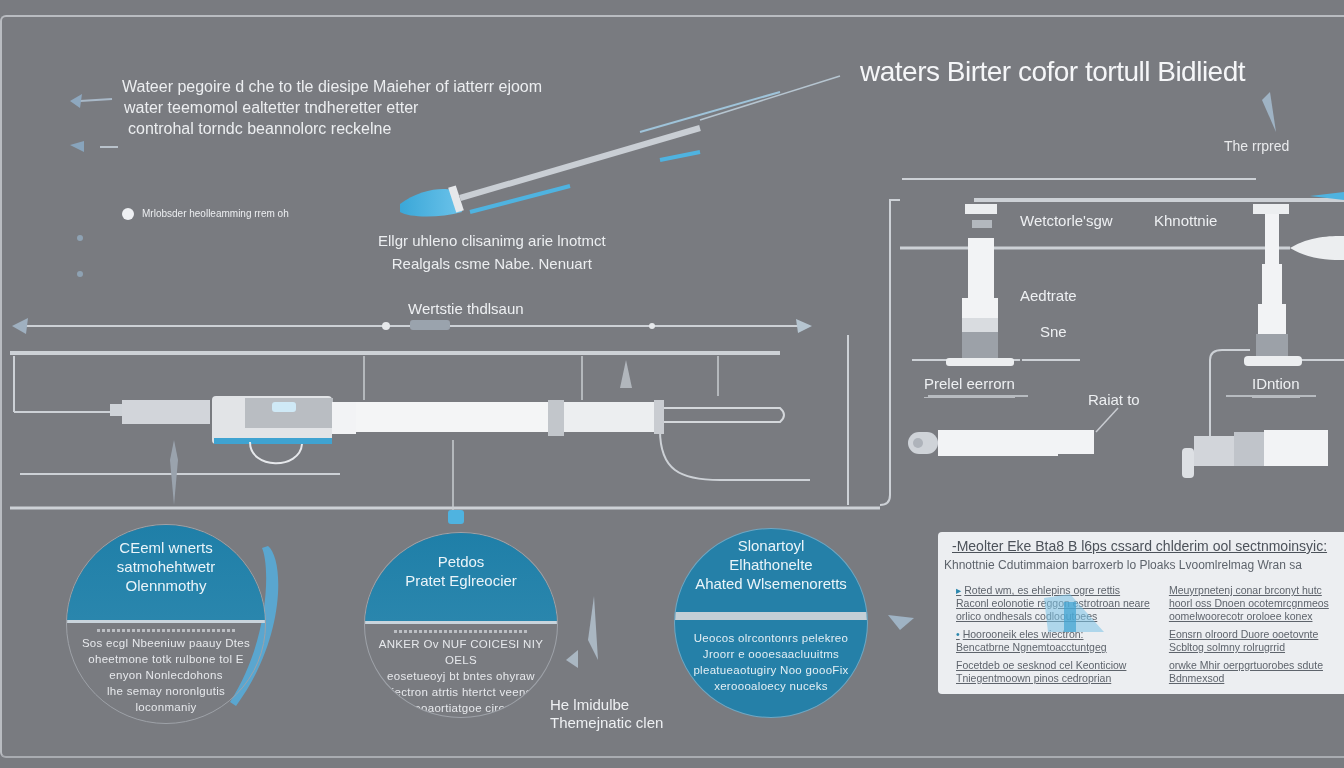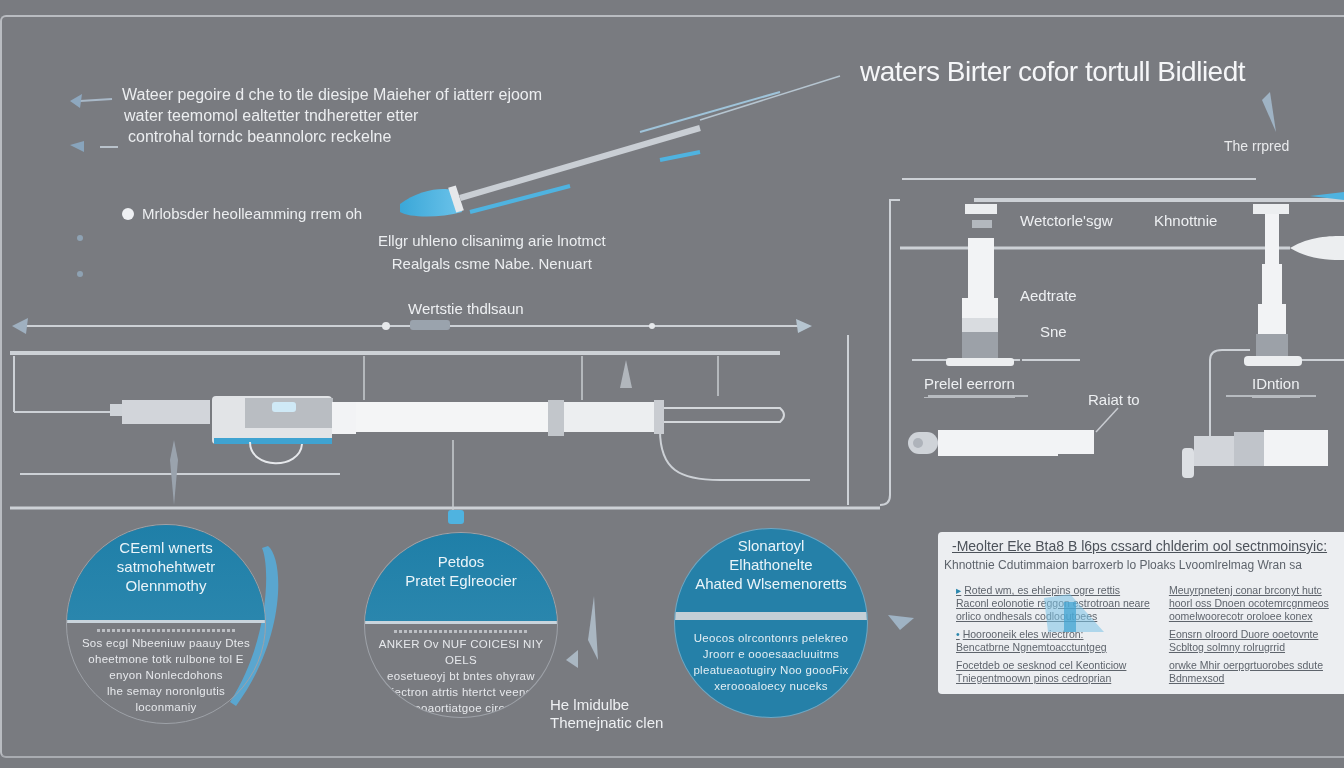--- a/index.html
+++ b/index.html
@@ -15,24 +15,24 @@
     position: absolute; left: 0; top: 15px; width: 1344px; height: 743px;
     border-top: 2px solid #b9bcc1; border-left: 2px solid #b9bcc1;
     border-bottom: 2px solid #a9acb1;
     border-radius: 6px 0 0 6px; box-sizing: border-box;
   }
   .title {
     left: 860px; top: 56px; font-size: 28px; letter-spacing: -0.5px;
     color: #f5f6f8; white-space: nowrap;
   }
   .subtitle { left: 1224px; top: 138px; font-size: 14px; color: #e9eaec; }
-  .intro { left: 122px; top: 84px; font-size: 16px; line-height: 21px; color: #eceef0; white-space: nowrap; }
+  .intro { left: 122px; top: 76px; font-size: 16px; line-height: 21px; color: #eceef0; white-space: nowrap; }
   .intro div:nth-child(2) { padding-left: 2px; }
   .intro div:nth-child(3) { padding-left: 6px; }
-  .bullets { left: 122px; top: 195px; font-size: 15px; color: #eceef0; }
+  .bullets { left: 122px; top: 195px; font-size: 10px; color: #eceef0; }
   .bullet { display: flex; align-items: center; height: 37px; white-space: nowrap; }
   .bullet .dot { width: 12px; height: 12px; border-radius: 50%; background: #eef0f3; margin-right: 8px; }
   .note { left: 378px; top: 229px; font-size: 15px; line-height: 23px; text-align: center; color: #eceef0; white-space: nowrap; }
   .label { font-size: 15px; color: #eef0f2; white-space: nowrap; }
   .label-u { border-bottom: 1px solid #b9bcc1; padding-bottom: 5px; }
   .circle {
     position: absolute; width: 200px; height: 200px; border-radius: 50%;
     overflow: hidden; box-sizing: border-box; border: 1px solid #9ea2a8;
     text-align: center;
   }

